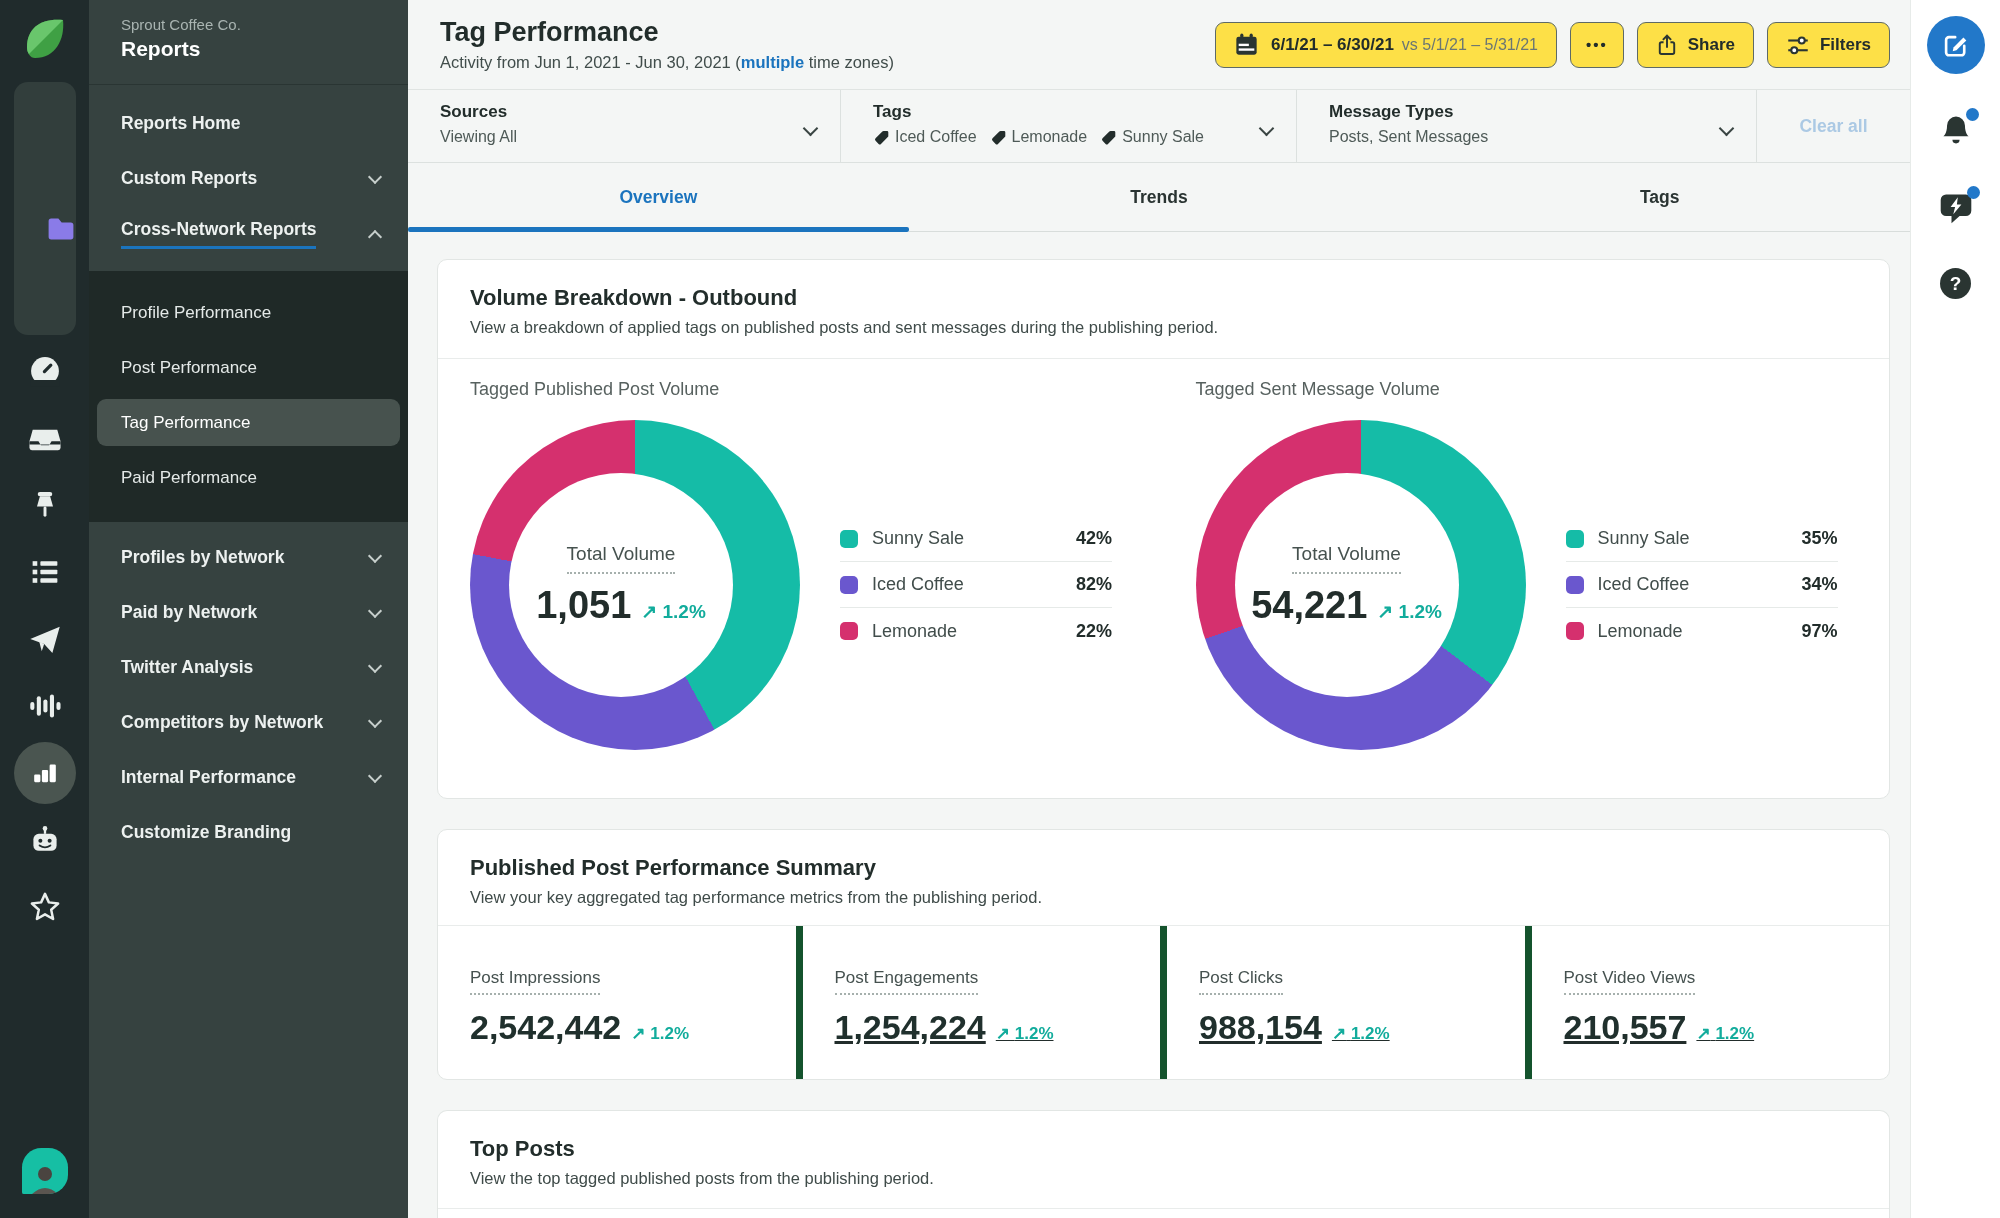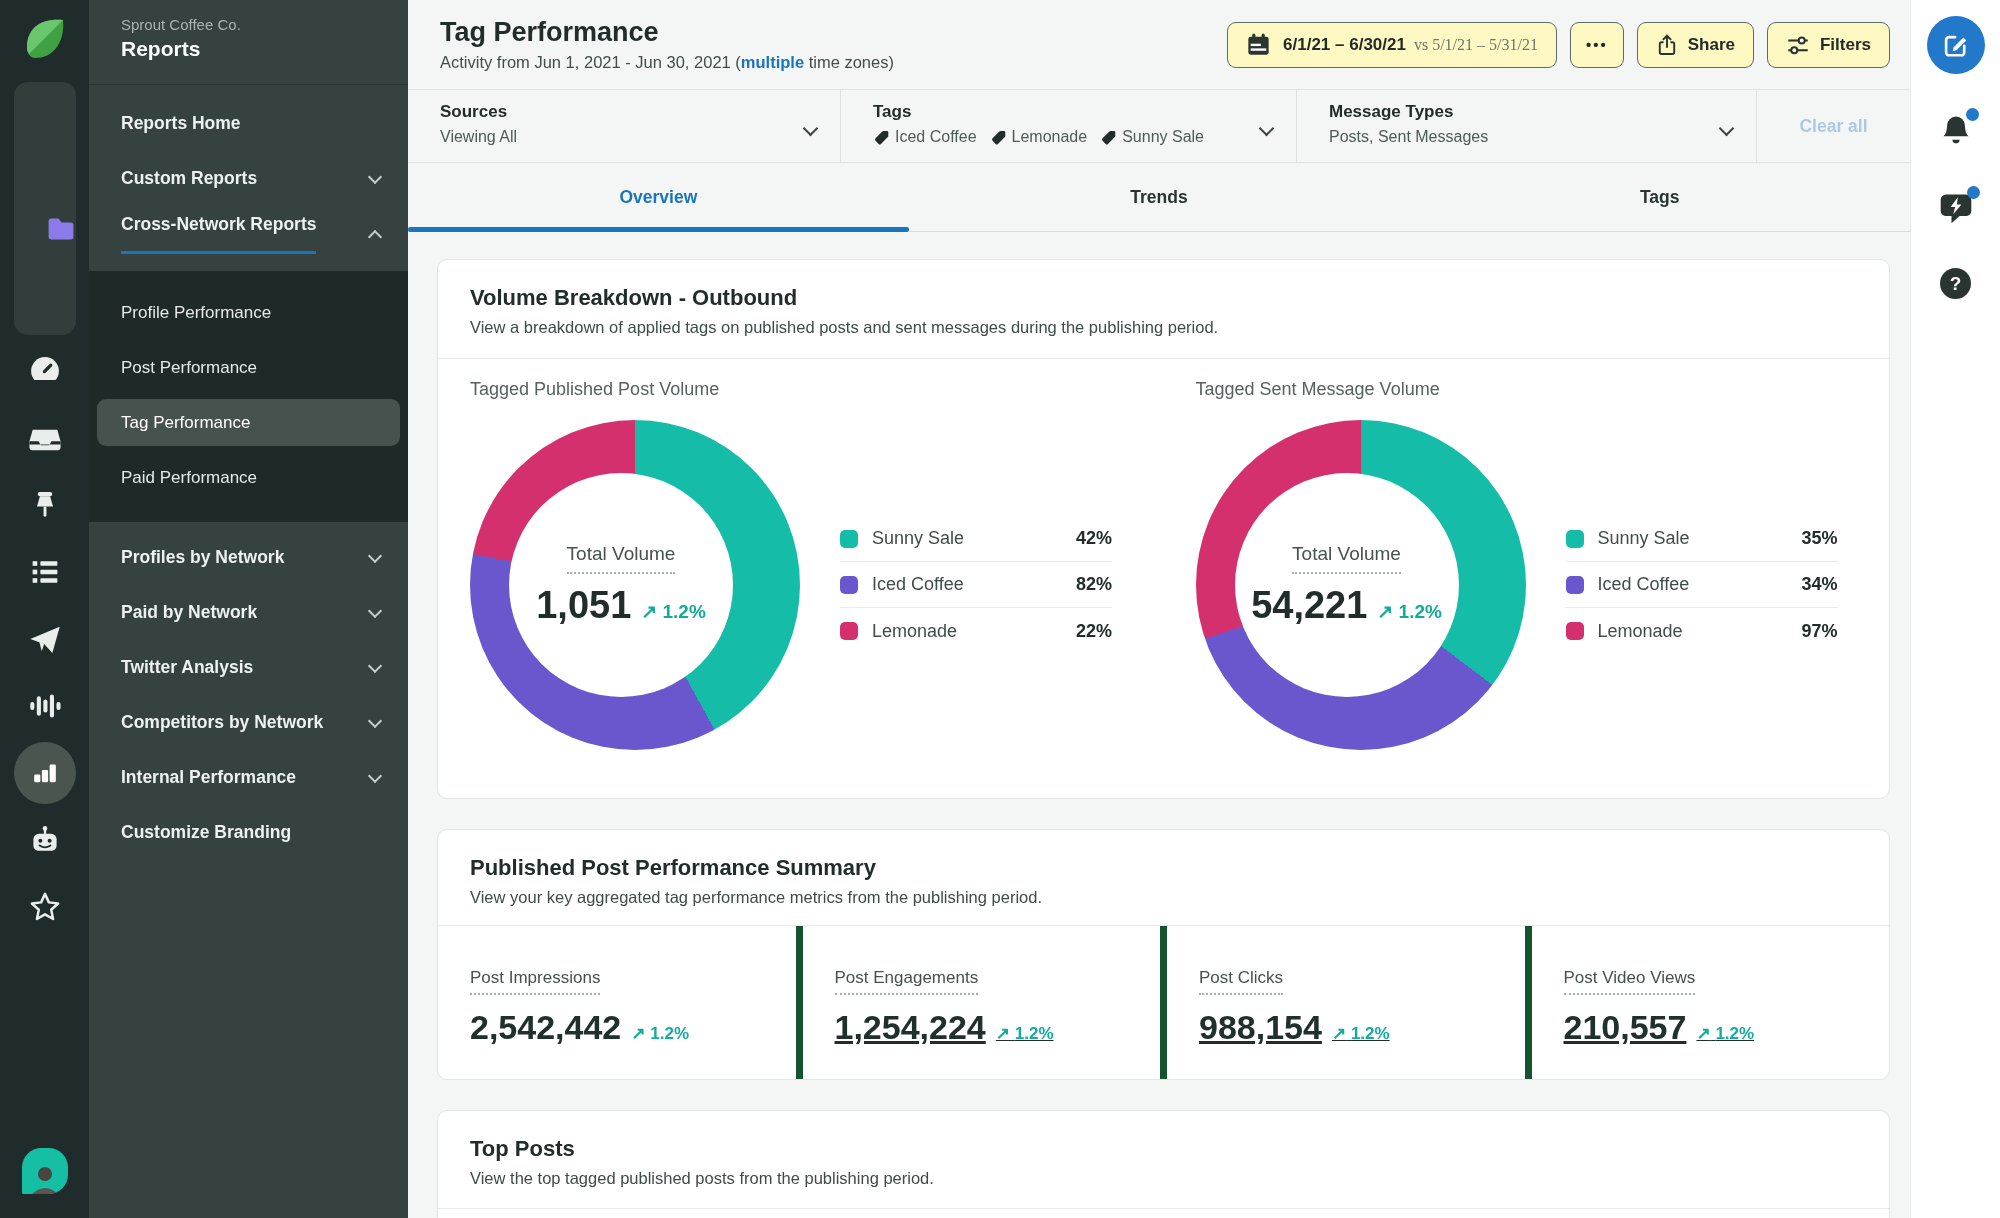--- a/index.html
+++ b/index.html
@@ -20,33 +20,33 @@
   .sb-header { height:85px; padding:16px 0 0 32px; border-bottom:1px solid #2A3533; }
   .sb-account { font-size:15px; color:#A9B4B1; margin-bottom:4px; }
   .sb-title { font-size:21px; font-weight:700; color:#FFFFFF; }
   .nav-top { padding:11px 0 10px; }
   .nav-item { height:55px; display:flex; align-items:center; padding:0 28px 0 32px; font-size:17.5px; font-weight:600; cursor:pointer; }
   .nav-item .grow { flex:1; }
   .nav-sub { background:#1F2927; padding:14px 0 17px; }
   .sub-item { height:55px; display:flex; align-items:center; padding:0 32px; font-size:17px; font-weight:400; color:#E4E9E8; cursor:pointer; }
   .sub-item.selected { background:#47524E; border-radius:9px; margin:4px 8px; height:47px; padding:0 24px; color:#FFFFFF; }
   .nav-groups { padding:8px 0; flex:1; }
-  .underlined-blue { border-bottom:3px solid var(--accent,#1B74BE); padding-bottom:16px; }
+  .underlined-blue { border-bottom:3px solid var(--accent,#1B74BE); padding-bottom:6px; }
   .chev { width:10px; height:10px; border-right:2.5px solid #C7CFCC; border-bottom:2.5px solid #C7CFCC; transform:rotate(45deg); margin-top:-4px; }
   .chev.up { transform:rotate(-135deg); margin-top:6px; }
 
   
   .main { flex:1; display:flex; flex-direction:column; min-width:0; }
   .hdr { height:90px; border-bottom:1px solid #E0E4E2; display:flex; align-items:center; padding:0 20px 0 32px; }
   .hdr h1 { font-size:27px; font-weight:800; color:#222D2B; margin-bottom:5px; }
   .hdr-sub { font-size:16.5px; color:#414D4B; }
   .hdr-sub .lnk { color:var(--accent,#1B74BE); font-weight:700; cursor:pointer; }
   .hdr .grow { flex:1; }
-  .btn { height:46px; background:#fef9c3; border:1.5px solid #5E6A66; border-radius:9px; display:flex; align-items:center; padding:0 18px; margin-left:13px; font-size:17px; font-weight:700; color:#222D2B; cursor:pointer; }
-  .btn .vs { font-weight:400; color:#6B7673; margin-left:8px; font-size:16px;font-family:Liberation Serif, serif; }
+  .btn { height:46px; background:#fde047; border:1.5px solid #5E6A66; border-radius:9px; display:flex; align-items:center; padding:0 18px; margin-left:13px; font-size:17px; font-weight:700; color:#222D2B; cursor:pointer; }
+  .btn .vs { font-weight:400; color:#6B7673; margin-left:8px; font-size:16px; }
   .btn.icon-only { padding:0 15px; font-size:15px; letter-spacing:2px; font-weight:800; }
   .btn svg { margin-right:10px; }
   .btn.date svg { margin-right:12px; }
 
   .filterbar { height:73px; border-bottom:1px solid #DCE1DF; display:flex; }
   .fcol { padding:12px 24px 0 32px; display:flex; border-right:1px solid #DCE1DF; }
   .fcol .ftxt { flex:1; }
   .fcol.c1 { width:433px; } .fcol.c2 { width:456px; } .fcol.c3 { width:460px; }
   .flabel { font-size:17px; font-weight:700; margin-bottom:6px; }
   .fvalue { font-size:16px; color:#4E5A57; display:flex; align-items:center; gap:7px; }

